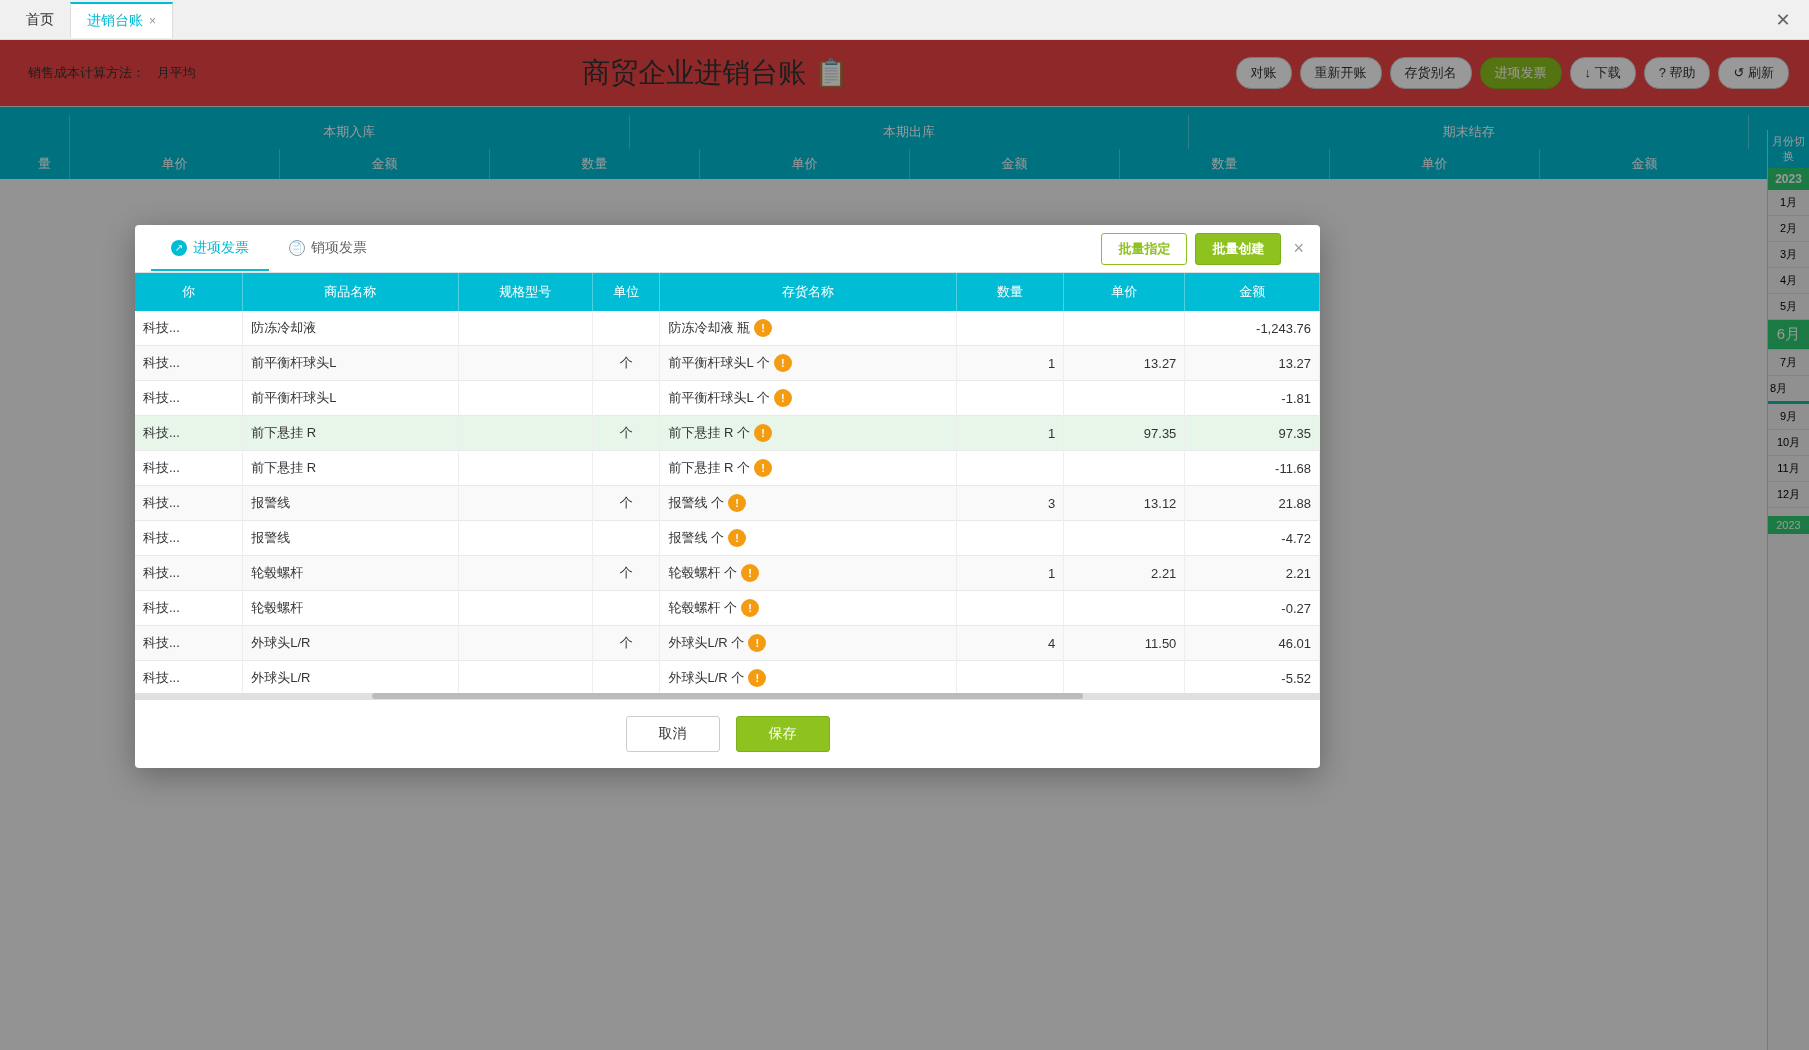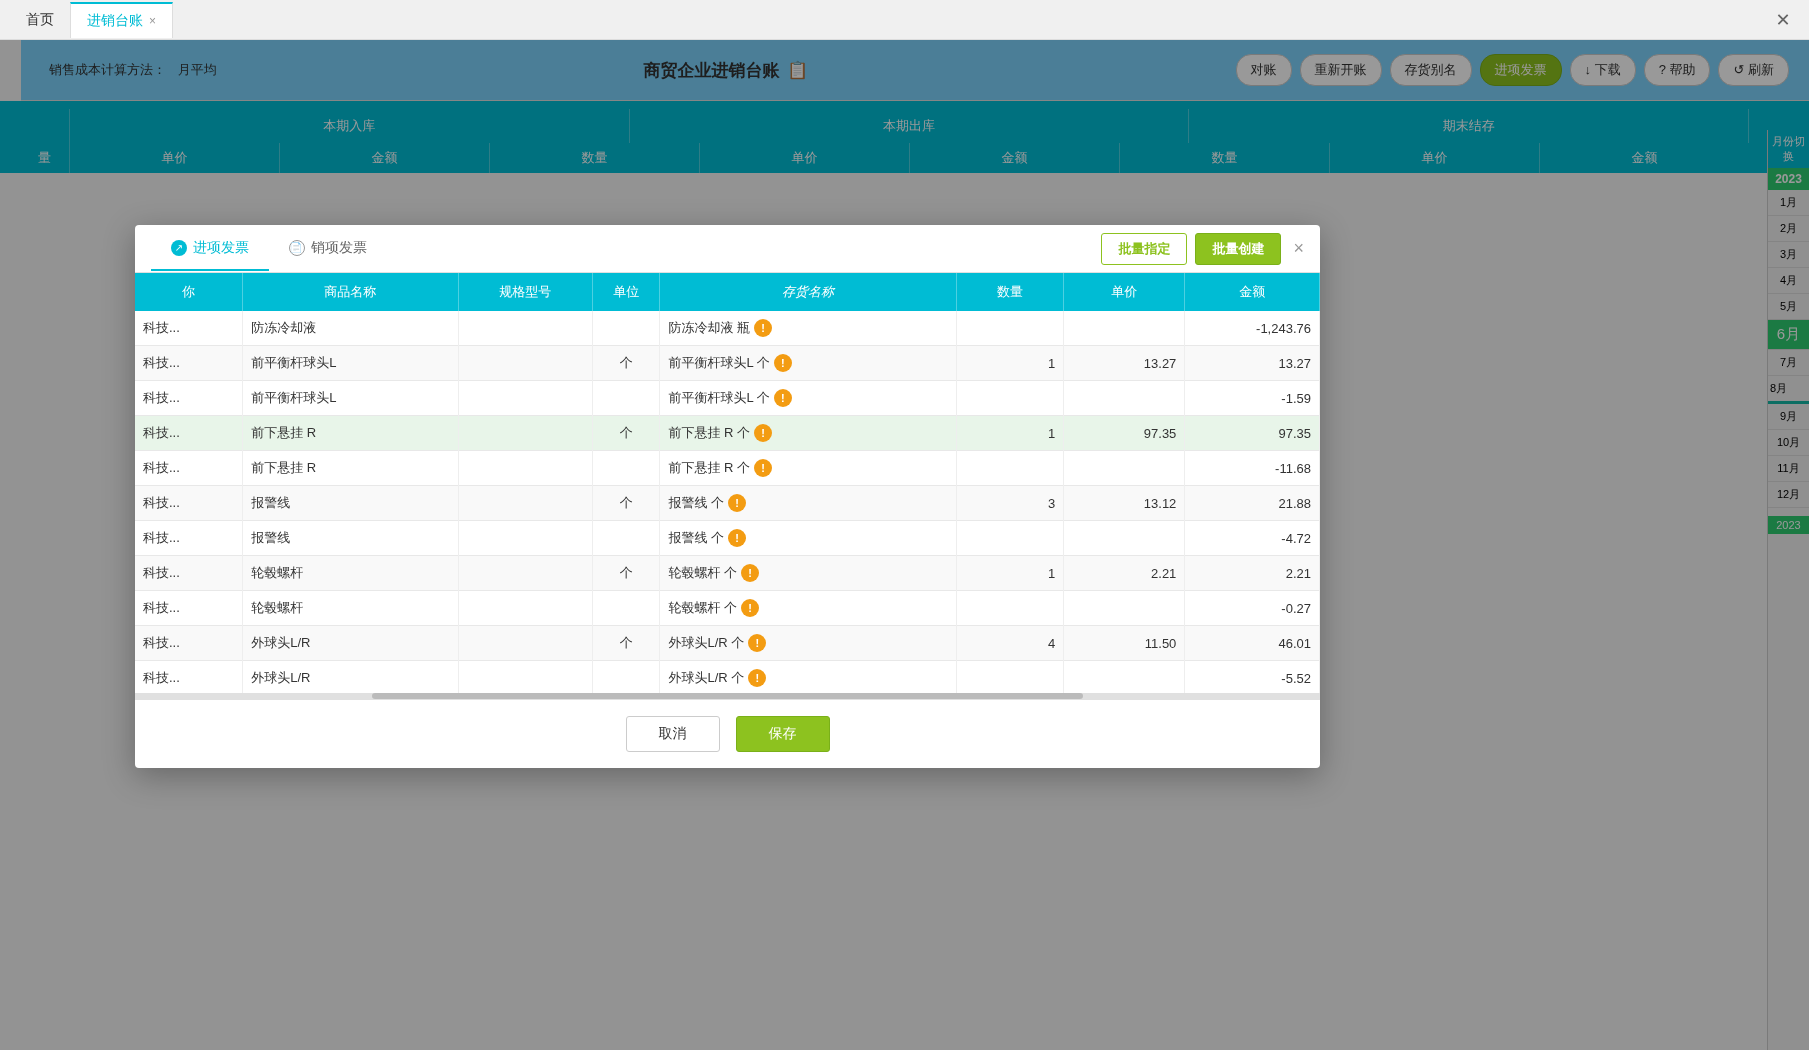--- a/index.html
+++ b/index.html
@@ -9,24 +9,24 @@
     .tab-bar { display: flex; align-items: center; background: #f0f0f0; border-bottom: 1px solid #ddd; height: 40px; padding: 0 10px; }
     .tab-item { padding: 8px 16px; cursor: pointer; color: #333; font-size: 14px; }
     .tab-item.active { background: #fff; border-top: 2px solid #00bcd4; border-left: 1px solid #ddd; border-right: 1px solid #ddd; color: #00bcd4; display: flex; align-items: center; gap: 6px; }
     .tab-close { cursor: pointer; color: #999; font-size: 12px; }
     .window-close { margin-left: auto; width: 32px; height: 32px; display: flex; align-items: center; justify-content: center; cursor: pointer; font-size: 18px; color: #666; }
 
     
     .main-content { background: #f5f5f5; height: calc(1050px - 40px); position: relative; }
 
     
-    .header-toolbar { display: flex; align-items: center; padding: 14px 20px; background: #7dd3fc; border-bottom: 1px solid #e0e0e0; margin-left: 21px; }
+    .header-toolbar { display: flex; align-items: center; padding: 14px 20px; background: #ef4444; border-bottom: 1px solid #e0e0e0; }
     .cost-method { font-size: 13px; color: #333; }
     .cost-method span { color: #333; margin-left: 8px; }
-    .page-title { flex: 1; text-align: center; font-size: 17px; font-weight: bold; color: #333; display: flex; align-items: center; justify-content: center; gap: 8px; }
+    .page-title { flex: 1; text-align: center; font-size: 28px; font-weight: normal; color: #333; display: flex; align-items: center; justify-content: center; gap: 8px; }
     .toolbar-buttons { display: flex; gap: 8px; }
     .btn { padding: 6px 14px; border: 1px solid #ccc; border-radius: 15px; cursor: pointer; font-size: 13px; background: #fff; color: #333; }
     .btn-primary { background: #8dc21f; color: white; border-color: #7ab019; }
     .btn-icon { display: flex; align-items: center; gap: 4px; }
 
     
     .table-header-section { background: #00bcd4; color: white; }
     .table-header-row1 { display: flex; }
     .table-header-row2 { display: flex; }
 
@@ -172,21 +172,21 @@
     </div>
 
     <div class="dialog-body">
       <table class="dialog-table">
         <thead>
           <tr>
             <th style="width:80px;">你</th>
             <th style="width:160px;">商品名称</th>
             <th style="width:100px;margin-left:15px;">规格型号</th>
             <th style="width:50px;">单位</th>
-            <th style="width:220px;font-style:italic;">存货名称</th>
+            <th style="width:220px;">存货名称</th>
             <th style="width:80px;">数量</th>
             <th style="width:90px;">单价</th>
             <th style="width:100px;">金额</th>
           </tr>
         </thead>
         <tbody id="invoice-tbody">
         <tr>
               <td>科技...</td>
               <td>防冻冷却液</td>
               <td class="center"></td>
@@ -207,21 +207,21 @@
               <td class="num">13.27</td>
             </tr>
             <tr>
               <td>科技...</td>
               <td>前平衡杆球头L</td>
               <td class="center"></td>
               <td class="center"></td>
               <td>前平衡杆球头L 个<span class="warning-icon">!</span></td>
               <td class="num"></td>
               <td class="num"></td>
-              <td class="num">-1.59</td>
+              <td class="num">-1.81</td>
             </tr>
             <tr class="highlighted">
               <td>科技...</td>
               <td>前下悬挂 R</td>
               <td class="center"></td>
               <td class="center">个</td>
               <td>前下悬挂 R 个<span class="warning-icon">!</span></td>
               <td class="num">1</td>
               <td class="num">97.35</td>
               <td class="num">97.35</td>

